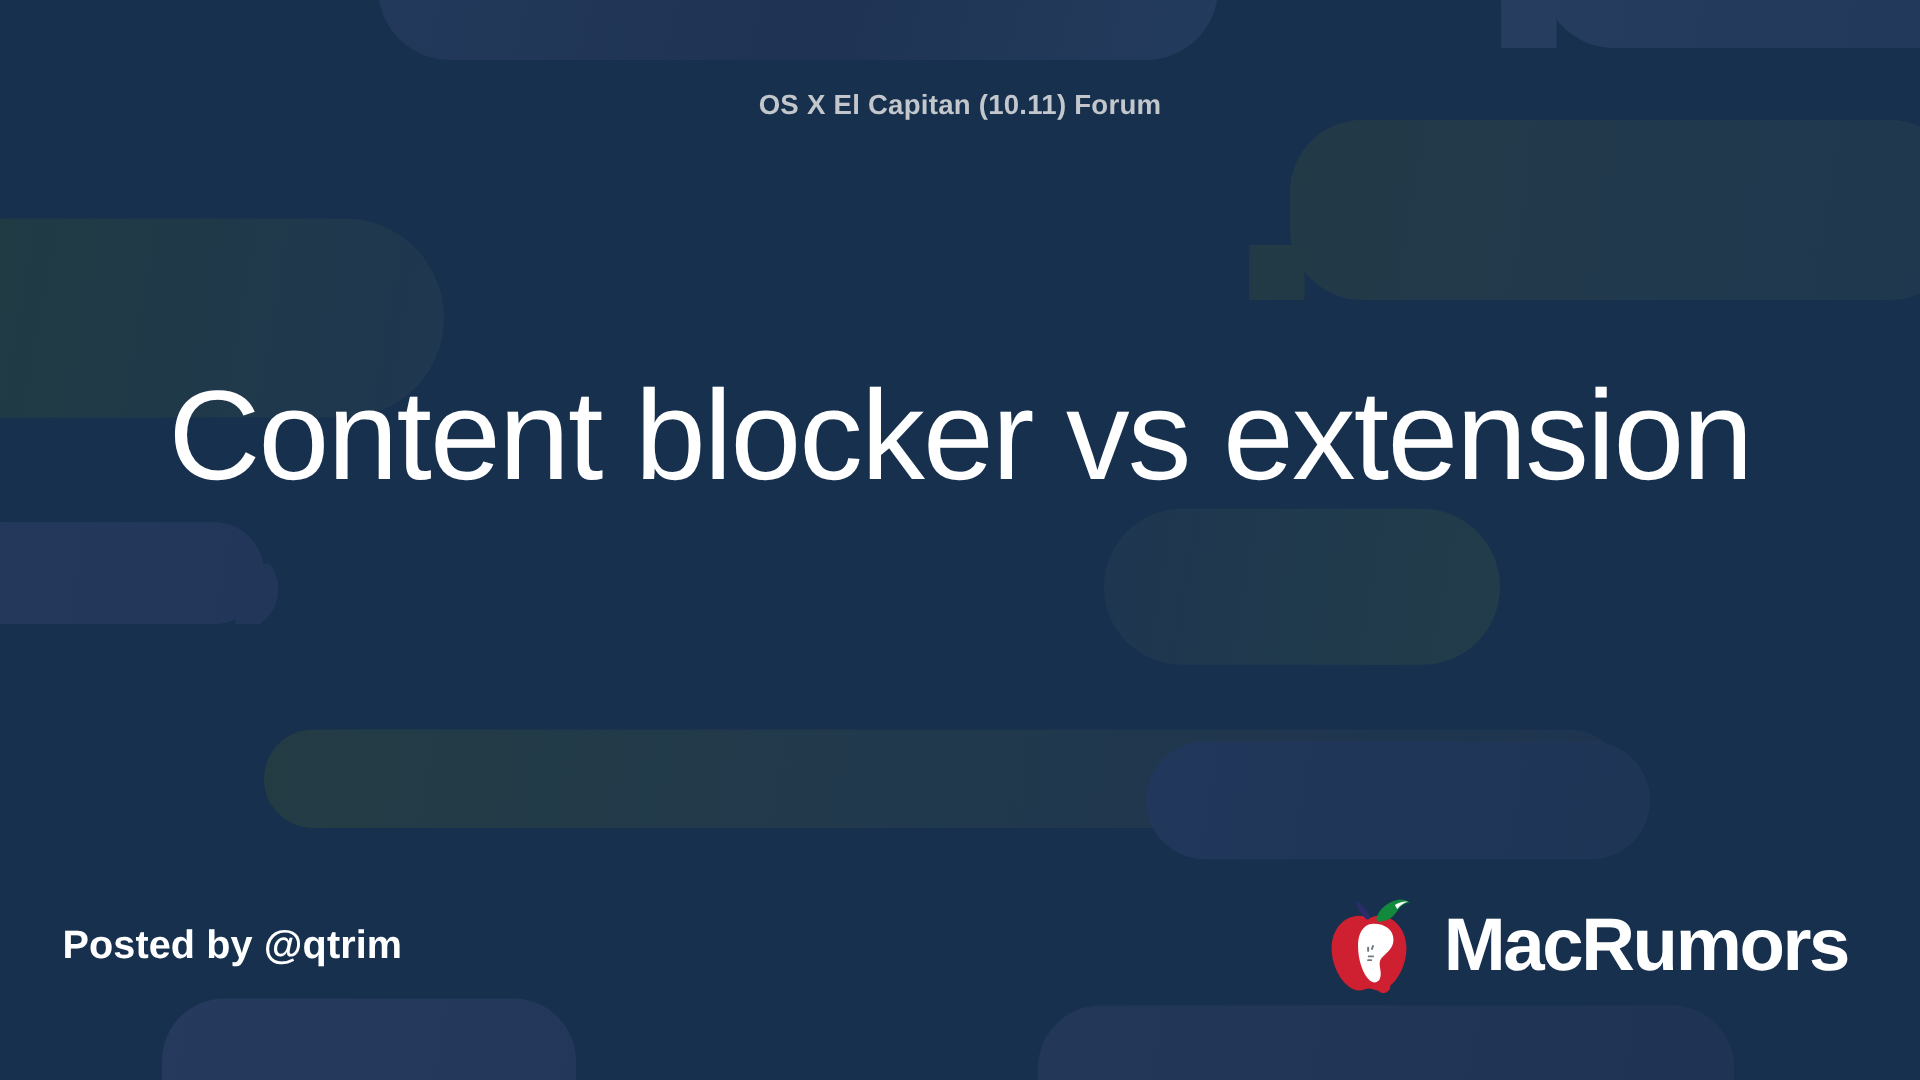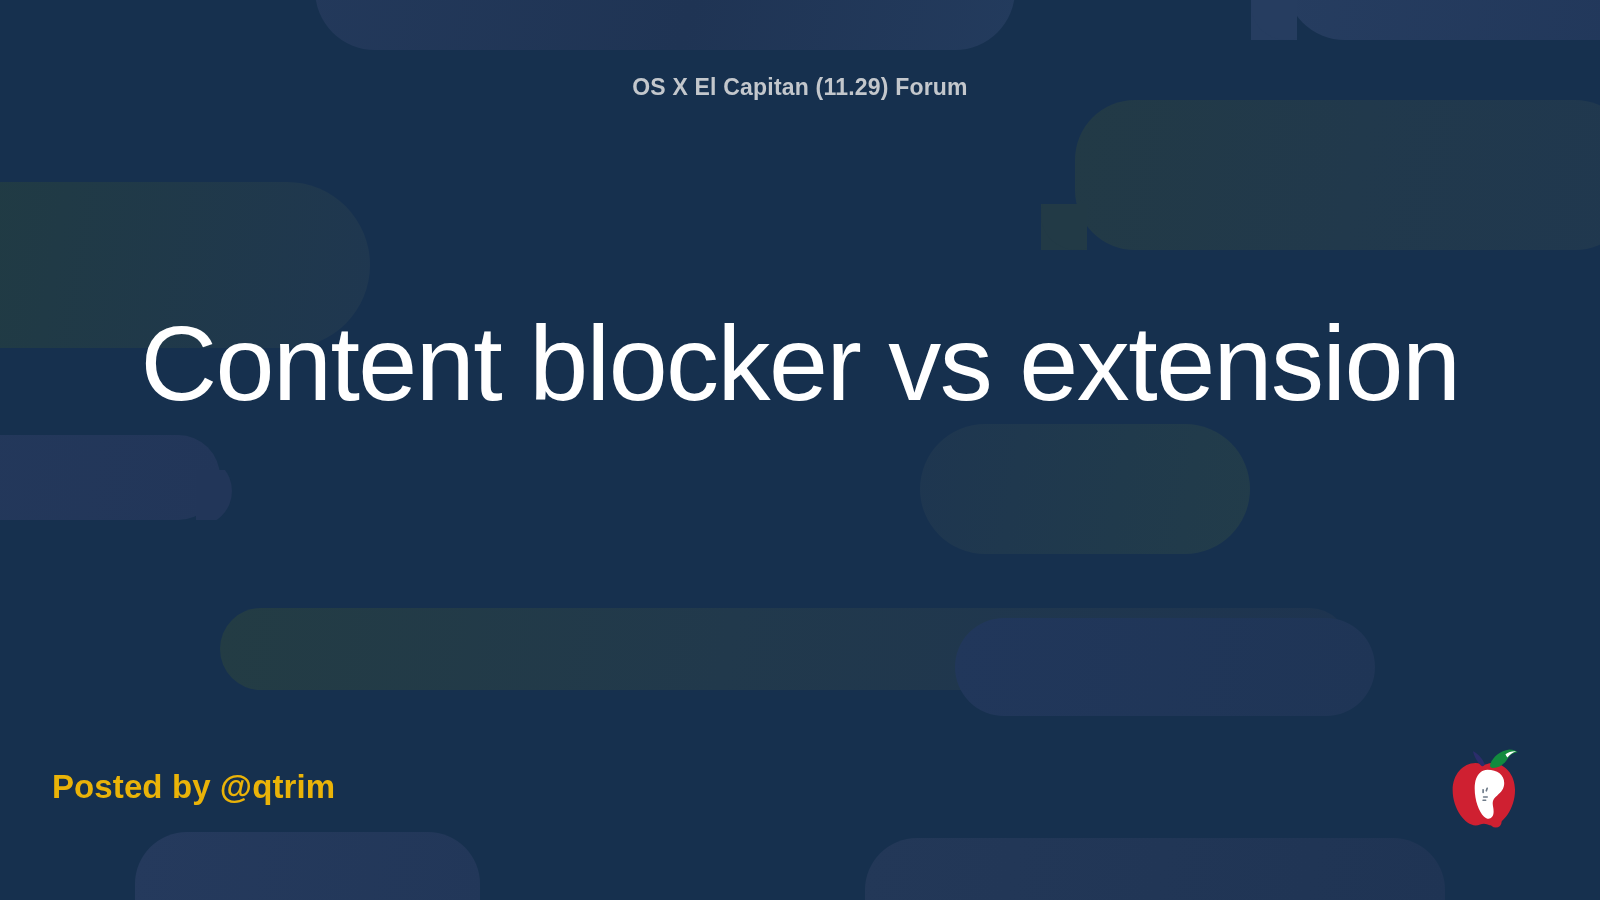--- a/index.html
+++ b/index.html
@@ -76,21 +76,21 @@
     letter-spacing:-1.5px;
   }
 
   
   .posted-by {
     position:absolute;
     left:52px;
     top:768px;
     font-size:33px;
     font-weight:bold;
-    color:#eab308;
+    color:#ffffff;
     letter-spacing:0.1px;
   }
 
   
   .logo {
     position:absolute;
     right:60px;
     top:736px;
     height:104px;
     display:flex;
@@ -150,21 +150,21 @@
                 background:linear-gradient(100deg,#21375b 0%,#1f3556 100%);"></div>
 
     <div class="bubble" style="left:135px; top:832px; width:345px; height:120px; border-radius:52px;
                 background:linear-gradient(100deg,#253a5d 0%,#223759 100%);"></div>
 
     <div class="bubble" style="left:865px; top:838px; width:580px; height:120px; border-radius:52px;
                 background:linear-gradient(100deg,#233858 0%,#1f3454 100%);"></div>
 
   </div>
 
-  <div class="forum-label">OS X El Capitan (11.29) Forum</div>
+  <div class="forum-label">OS X El Capitan (10.11) Forum</div>
 
   <h1 class="title">Content blocker vs extension</h1>
 
   <div class="posted-by">Posted by @qtrim</div>
 
   <div class="logo">
     <svg class="logo-apple" viewBox="0 0 100 100" xmlns="http://www.w3.org/2000/svg">
 
       <path fill="#cf2031" d="M38 26c-12 0-22 11-22 26 0 18 12 34 22 34 3.5 0 5.5-1.6 8-1.6
                s4.5 1.6 8 1.6c10 0 22-16 22-34 0-15-10-26-22-26
@@ -188,15 +188,16 @@
       <path fill="#ffffff" d="M66.8 17.5c3-2.3 6.8-3.2 10.5-2.8-3.6 1.1-6.5 3.2-8.6 6
                -.9-1-1.4-2.1-1.9-3.2z"></path>
 
       <g fill="#6d7a88">
         <rect x="44.5" y="51" width="1.6" height="4" rx="0.7"></rect>
         <rect x="48" y="49.5" width="1.6" height="4" rx="0.7" transform="rotate(18 48.8 51.5)"></rect>
         <rect x="45" y="58" width="5" height="1.4" rx="0.7"></rect>
         <rect x="44.5" y="61" width="4" height="1.4" rx="0.7"></rect>
       </g>
     </svg>
+    <span class="logo-word">MacRumors</span>
   </div>
 
 </div>
 
 </body></html>

